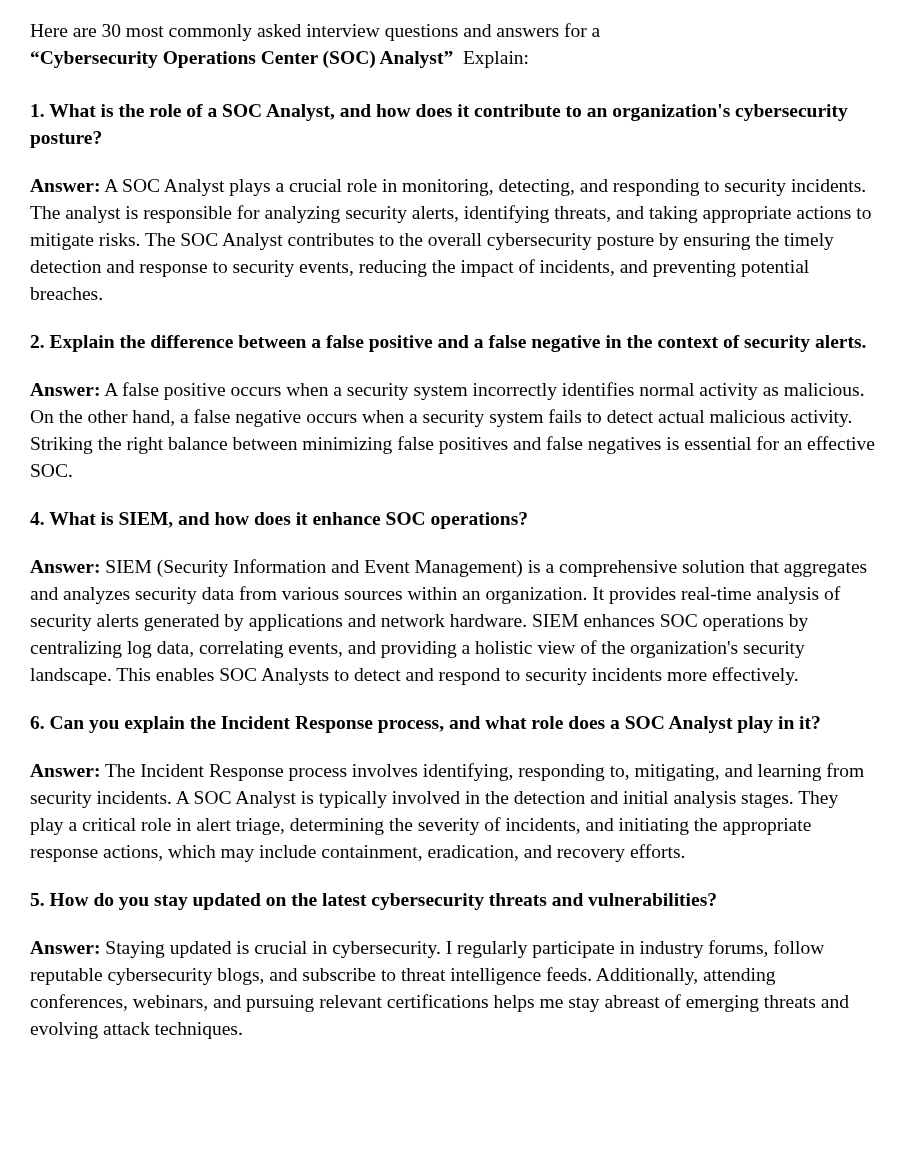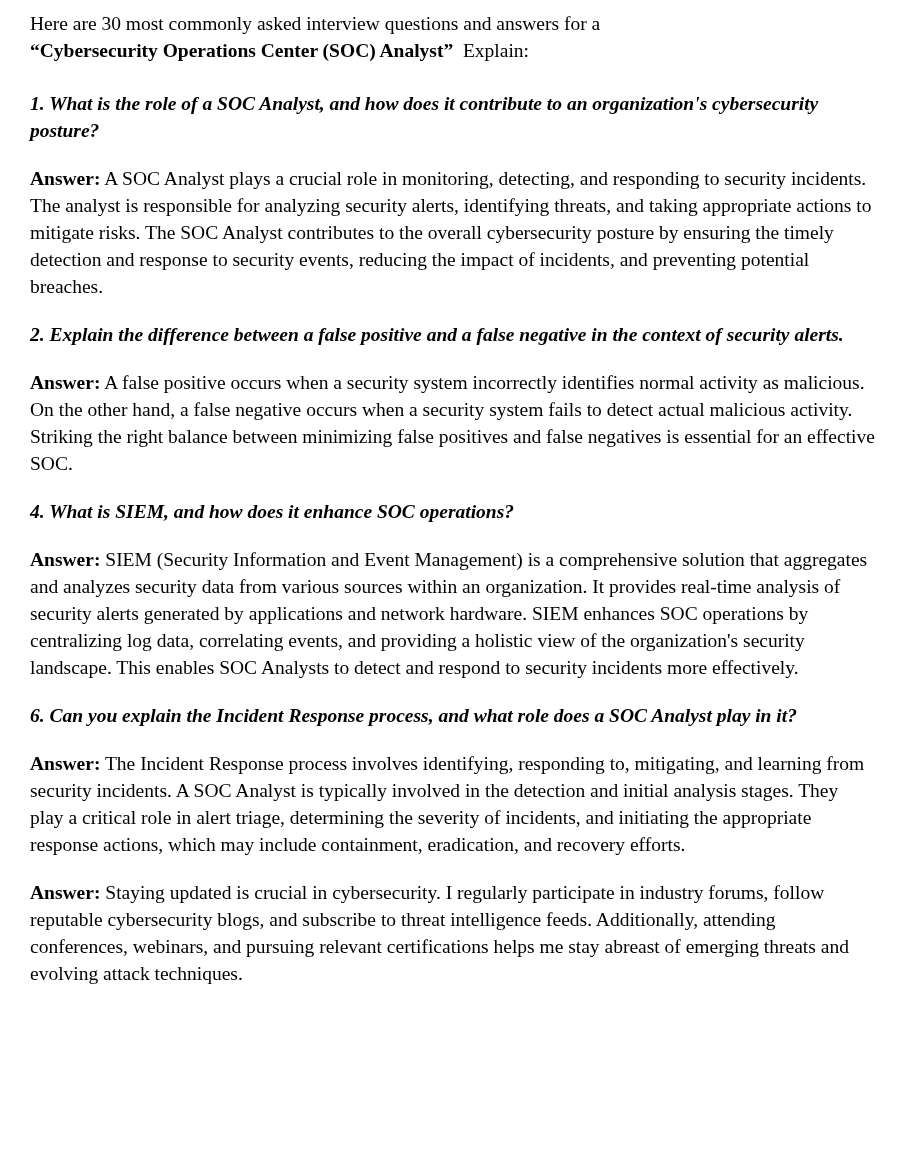--- a/index.html
+++ b/index.html
@@ -9,32 +9,32 @@
   }
   body {
     width: 902px;
     height: 1164px;
     overflow: hidden;
   }
   .page {
     box-sizing: border-box;
     width: 902px;
     height: 1164px;
-    padding: 10px 27px 0 30px;
+    padding: 17px 27px 0 30px;
     background: #ffffff;
     color: #000000;
     font-family: "Liberation Serif", "DejaVu Serif", serif;
     font-size: 19.5px;
     line-height: 27px;
     overflow: hidden;
     text-align: left;
   }
   p { margin: 0 0 21px 0; }
   .intro { margin-bottom: 26px; }
-  .q { font-weight: bold; font-style: italic; }
+  .q { font-weight: bold; }
   .b { font-weight: bold; text-align: center; }
   .pre { white-space: pre-wrap; }
 </style>
 </head>
 <body>
 
 <div class="page">
 
   <p class="intro"><span>Here are 30 most commonly asked interview questions and answers for a</span><br>
     <span class="b">“Cybersecurity Operations Center (SOC) Analyst”</span><span class="pre">  Explain:</span></p>
@@ -45,16 +45,17 @@
 
   <p class="q">2. Explain the difference between a false positive and a false negative in the context of security alerts.</p>
   <p><b class="b">Answer:</b> <span class="a-text">A false positive occurs when a security system incorrectly identifies normal activity as malicious. On the other hand, a false negative occurs when a security system fails to detect actual malicious activity. Striking the right balance between minimizing false positives and false negatives is essential for an effective SOC.</span></p>
 
   <p class="q">4. What is SIEM, and how does it enhance SOC operations?</p>
   <p><b class="b">Answer:</b> <span class="a-text">SIEM (Security Information and Event Management) is a comprehensive solution that aggregates and analyzes security data from various sources within an organization. It provides real-time analysis of security alerts generated by applications and network hardware. SIEM enhances SOC operations by centralizing log data, correlating events, and providing a holistic view of the organization's security landscape. This enables SOC Analysts to detect and respond to security incidents more effectively.</span></p>
 
   <p class="q">6. Can you explain the Incident Response process, and what role does a SOC Analyst play in it?</p>
   <p><b class="b">Answer:</b> <span class="a-text">The Incident Response process involves identifying, responding to, mitigating, and learning from security incidents. A SOC Analyst is typically involved in the detection and initial analysis stages. They play a critical role in alert triage, determining the severity of incidents, and initiating the appropriate response actions, which may include containment, eradication, and recovery efforts.</span></p>
 
+  <p class="q">5. How do you stay updated on the latest cybersecurity threats and vulnerabilities?</p>
   <p><b class="b">Answer:</b> <span class="a-text">Staying updated is crucial in cybersecurity. I regularly participate in industry forums, follow reputable cybersecurity blogs, and subscribe to threat intelligence feeds. Additionally, attending conferences, webinars, and pursuing relevant certifications helps me stay abreast of emerging threats and evolving attack techniques.</span></p>
 </div>
 
 </div>
 
 </body></html>

